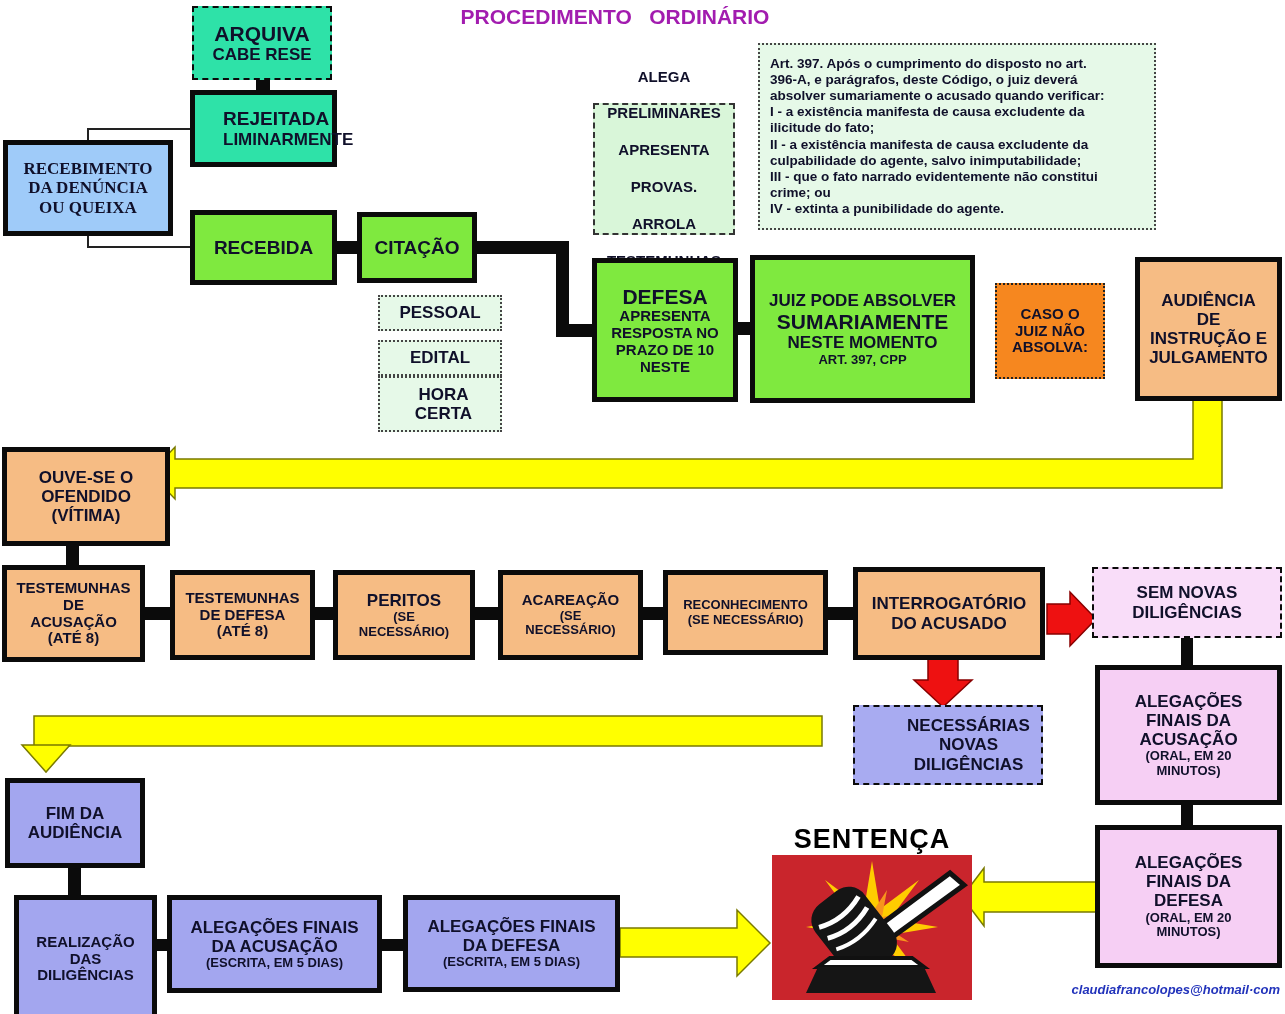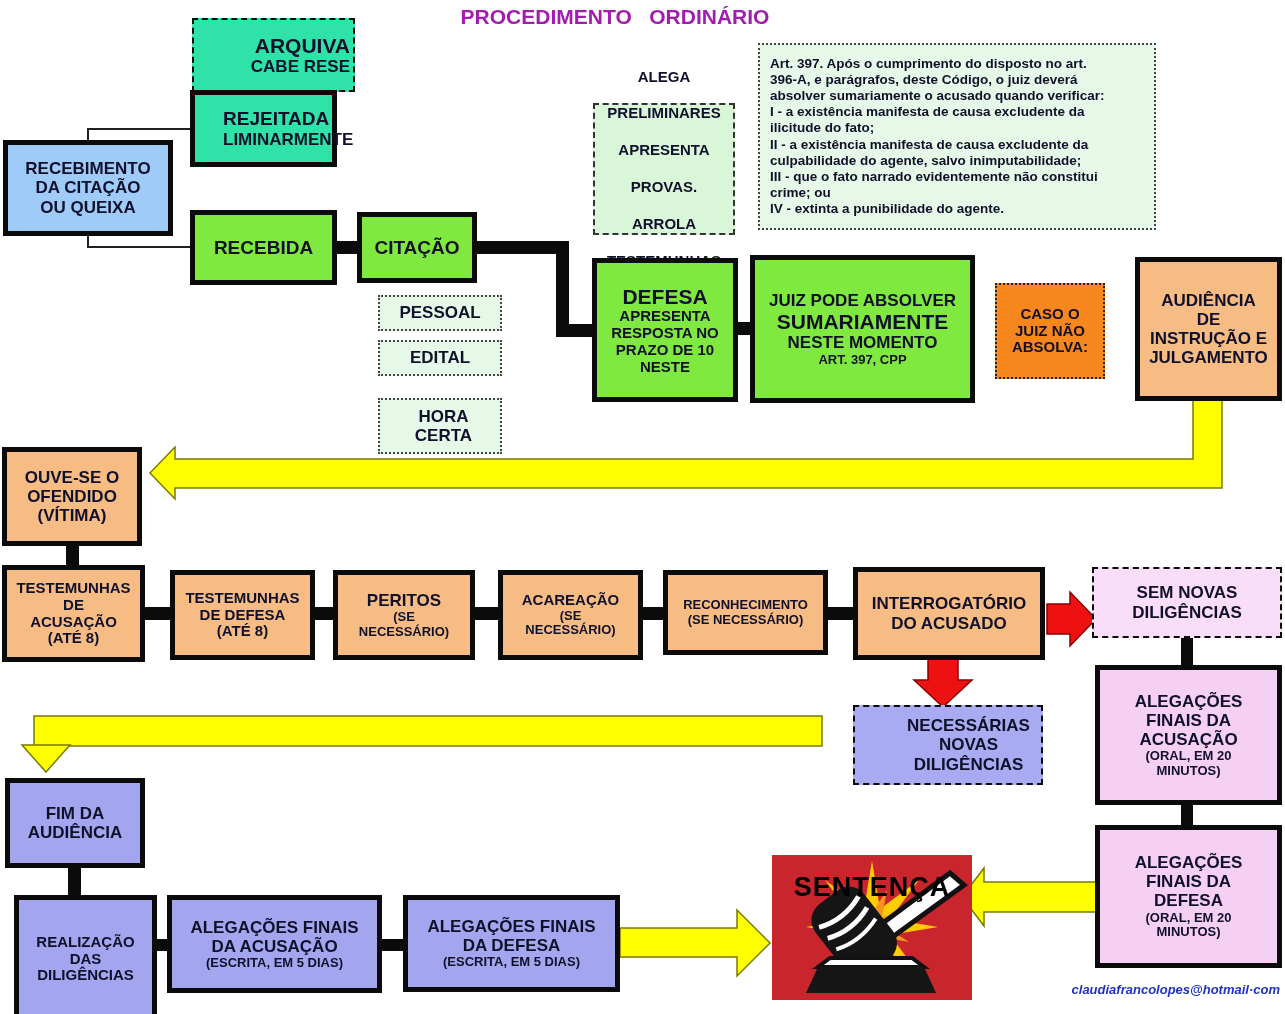--- a/index.html
+++ b/index.html
@@ -26,21 +26,21 @@
   .ln{width:100%;}
   .sz-xl{font-size:21px;}
   .sz-lg{font-size:19px;}
   .sz-ml{font-size:17px;}
   .sz-md{font-size:15px;}
   .sz-sm{font-size:13px;}
   .sz-para{font-size:13.5px;line-height:1.2;white-space:pre-line;text-align:left;}
   .title{position:absolute;left:420px;top:5px;width:390px;text-align:center;z-index:3;
          font-size:21px;color:#a21caf;white-space:pre;}
   .sentenca{position:absolute;left:772px;top:824px;width:200px;text-align:center;z-index:3;
-            font-size:27px;color:#000;letter-spacing:1px;margin-top:48px;}
+            font-size:27px;color:#000;letter-spacing:1px;}
   .gavel{position:absolute;left:772px;top:855px;z-index:2;}
   .email{position:absolute;left:1000px;top:982px;width:280px;text-align:right;z-index:3;
          font-size:13px;font-style:italic;font-weight:bold;color:#2233BB;}
 </style>
 </head>
 <body>
 
 <div id="stage">
 
   <svg id="arrowlayer" width="1285" height="1014" viewBox="0 0 1285 1014">
@@ -71,31 +71,31 @@
       <rect x="52" y="34" width="62" height="86" rx="20" fill="#151515"></rect>
       <path d="M58,52 q24,10 50,0" stroke="#fff" stroke-width="5" fill="none"></path>
       <path d="M58,66 q24,10 50,0" stroke="#fff" stroke-width="5" fill="none"></path>
       <path d="M58,80 q24,9 50,0" stroke="#fff" stroke-width="4" fill="none"></path>
     </g>
     <polygon points="58,103 140,103 152,112 46,112" fill="#ffffff" stroke="#111" stroke-width="4"></polygon>
     <polygon points="46,112 152,112 164,138 34,138" fill="#151515"></polygon>
   </svg>
 
   <div class="email">claudiafrancolopes@hotmail·com</div>
-<div class="node teal-dash" style="left: 192px; top: 18px; width: 163px; height: 74px; text-align: right;">
+<div class="node teal-dash" style="left: 192px; top: 6px; width: 140px; height: 74px;">
       <div class="ln sz-xl">ARQUIVA</div>
       <div class="ln sz-ml">CABE RESE</div>
     </div>
     <div class="node teal" style="left: 190px; top: 90px; width: 147px; height: 77px; padding-left: 28px;">
       <div class="ln sz-lg">REJEITADA</div>
       <div class="ln sz-ml">LIMINARMENTE</div>
     </div>
-    <div class="node blue" style="left: 3px; top: 140px; width: 170px; height: 96px;">
+    <div class="node blue" style="left: 3px; top: 140px; width: 170px; height: 96px; font-family: Liberation Serif, serif;">
       <div class="ln sz-ml">RECEBIMENTO</div>
-      <div class="ln sz-ml">DA CITAÇÃO</div>
+      <div class="ln sz-ml">DA DENÚNCIA</div>
       <div class="ln sz-ml">OU QUEIXA</div>
     </div>
     <div class="node green" style="left: 190px; top: 210px; width: 147px; height: 75px;">
       <div class="ln sz-lg">RECEBIDA</div>
     </div>
     <div class="node green" style="left: 357px; top: 212px; width: 120px; height: 71px;">
       <div class="ln sz-lg">CITAÇÃO</div>
     </div>
     <div class="node pgreen-dash" style="left: 593px; top: 103px; width: 142px; height: 132px; gap: 20px;">
       <div class="ln sz-md">ALEGA</div>
@@ -116,21 +116,21 @@
 III - que o fato narrado evidentemente não constitui
 crime; ou
 IV - extinta a punibilidade do agente.</div>
     </div>
     <div class="node pgreen-dot" style="left: 378px; top: 295px; width: 124px; height: 36px;">
       <div class="ln sz-ml">PESSOAL</div>
     </div>
     <div class="node pgreen-dot" style="left: 378px; top: 340px; width: 124px; height: 36px;">
       <div class="ln sz-ml">EDITAL</div>
     </div>
-    <div class="node pgreen-dot" style="left: 378px; top: 398px; width: 124px; height: 56px; padding-left: 10px;">
+    <div class="node pgreen-dot" style="left: 378px; top: 376px; width: 124px; height: 56px; padding-left: 10px;">
       <div class="ln sz-ml">HORA</div>
       <div class="ln sz-ml">CERTA</div>
     </div>
     <div class="node green" style="left: 592px; top: 258px; width: 146px; height: 144px;">
       <div class="ln sz-xl">DEFESA</div>
       <div class="ln sz-md">APRESENTA</div>
       <div class="ln sz-md">RESPOSTA NO</div>
       <div class="ln sz-md">PRAZO DE 10</div>
       <div class="ln sz-md">NESTE</div>
     </div>
@@ -144,21 +144,21 @@
       <div class="ln sz-md">CASO O</div>
       <div class="ln sz-md">JUIZ NÃO</div>
       <div class="ln sz-md">ABSOLVA:</div>
     </div>
     <div class="node lorange" style="left: 1135px; top: 257px; width: 147px; height: 144px;">
       <div class="ln sz-ml">AUDIÊNCIA</div>
       <div class="ln sz-ml">DE</div>
       <div class="ln sz-ml">INSTRUÇÃO E</div>
       <div class="ln sz-ml">JULGAMENTO</div>
     </div>
-    <div class="node lorange" style="left: 2px; top: 447px; width: 140px; height: 99px;">
+    <div class="node lorange" style="left: 2px; top: 447px; width: 168px; height: 99px;">
       <div class="ln sz-ml">OUVE-SE O</div>
       <div class="ln sz-ml">OFENDIDO</div>
       <div class="ln sz-ml">(VÍTIMA)</div>
     </div>
     <div class="node lorange" style="left: 2px; top: 565px; width: 143px; height: 97px;">
       <div class="ln sz-md">TESTEMUNHAS</div>
       <div class="ln sz-md">DE</div>
       <div class="ln sz-md">ACUSAÇÃO</div>
       <div class="ln sz-md">(ATÉ 8)</div>
     </div>

